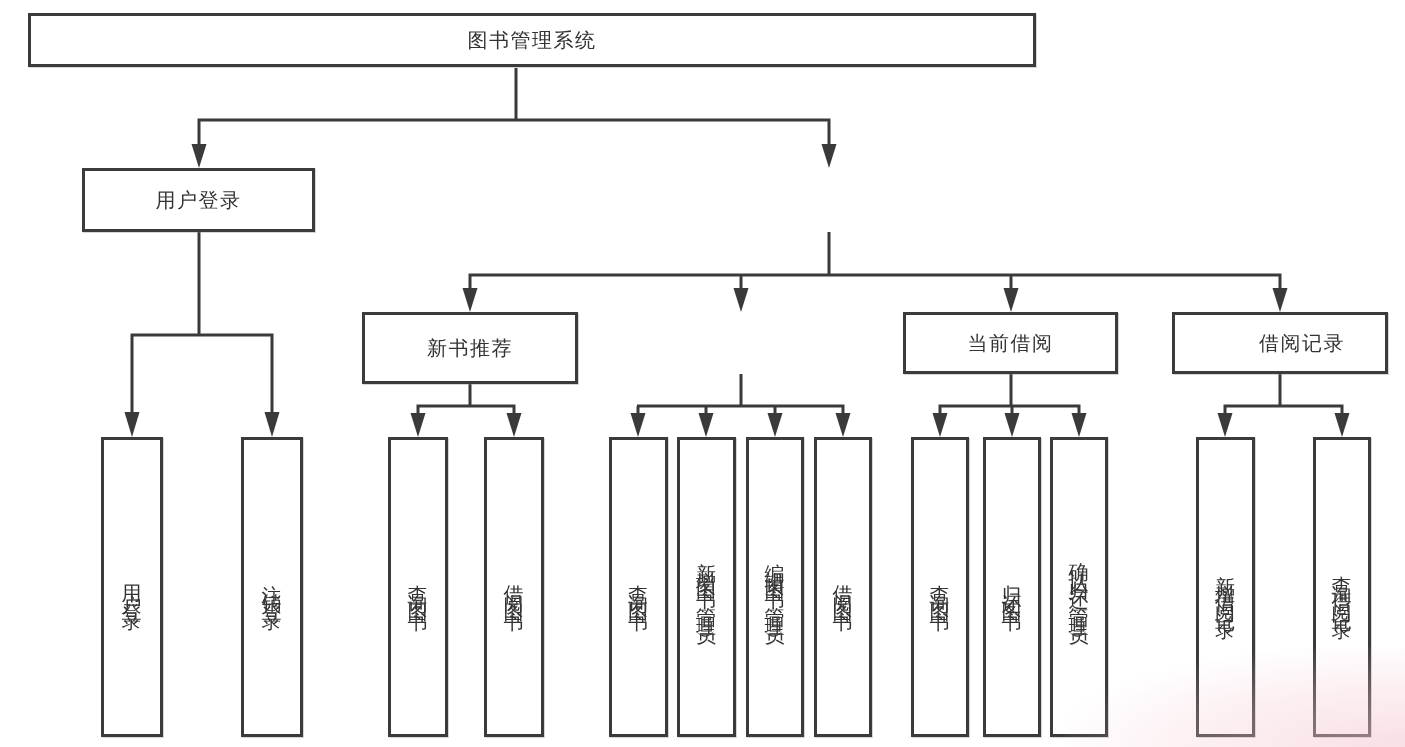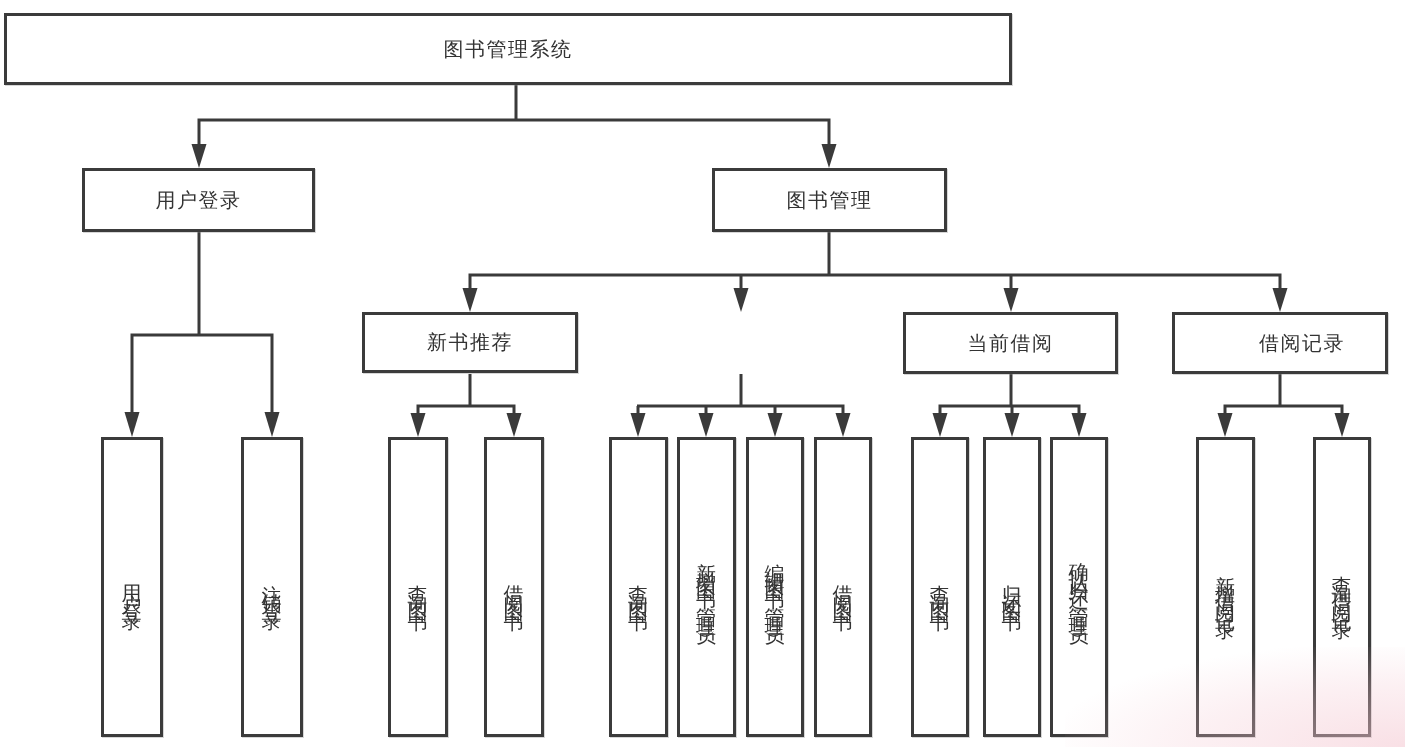--- a/index.html
+++ b/index.html
@@ -127,32 +127,29 @@
 
       <polygon points="932.5,413 947.5,413 940,437"></polygon>
       <polygon points="1004.5,413 1019.5,413 1012,437"></polygon>
       <polygon points="1071.5,413 1086.5,413 1079,437"></polygon>
 
       <polygon points="1217.5,413 1232.5,413 1225,437"></polygon>
       <polygon points="1334.5,413 1349.5,413 1342,437"></polygon>
     </g>
   </svg>
 
-  <div class="hbox" style="left:4px; top:13px; width:1008px; height:72px;">
+  <div class="hbox" style="left:28px; top:13px; width:1008px; height:54px;">
     <span>图书管理系统</span>
   </div>
 
   <div class="hbox" style="left:82px; top:168px; width:233px; height:64px;">
     <span>用户登录</span>
   </div>
-  <div class="hbox" style="left:712px; top:168px; width:235px; height:64px;">
-    <span>图书管理</span>
-  </div>
-
-  <div class="hbox" style="left:362px; top:312px; width:216px; height:61px;">
+
+  <div class="hbox" style="left:362px; top:312px; width:216px; height:72px;">
     <span>新书推荐</span>
   </div>
   <div class="hbox" style="left:903px; top:312px; width:215px; height:62px;text-align:center;">
     <span>当前借阅</span>
   </div>
   <div class="hbox" style="left:1172px; top:312px; width:216px; height:62px;padding-left:44px;">
     <span>借阅记录</span>
   </div>
 
   <div class="vbox" style="left:101px; width:62px;">

